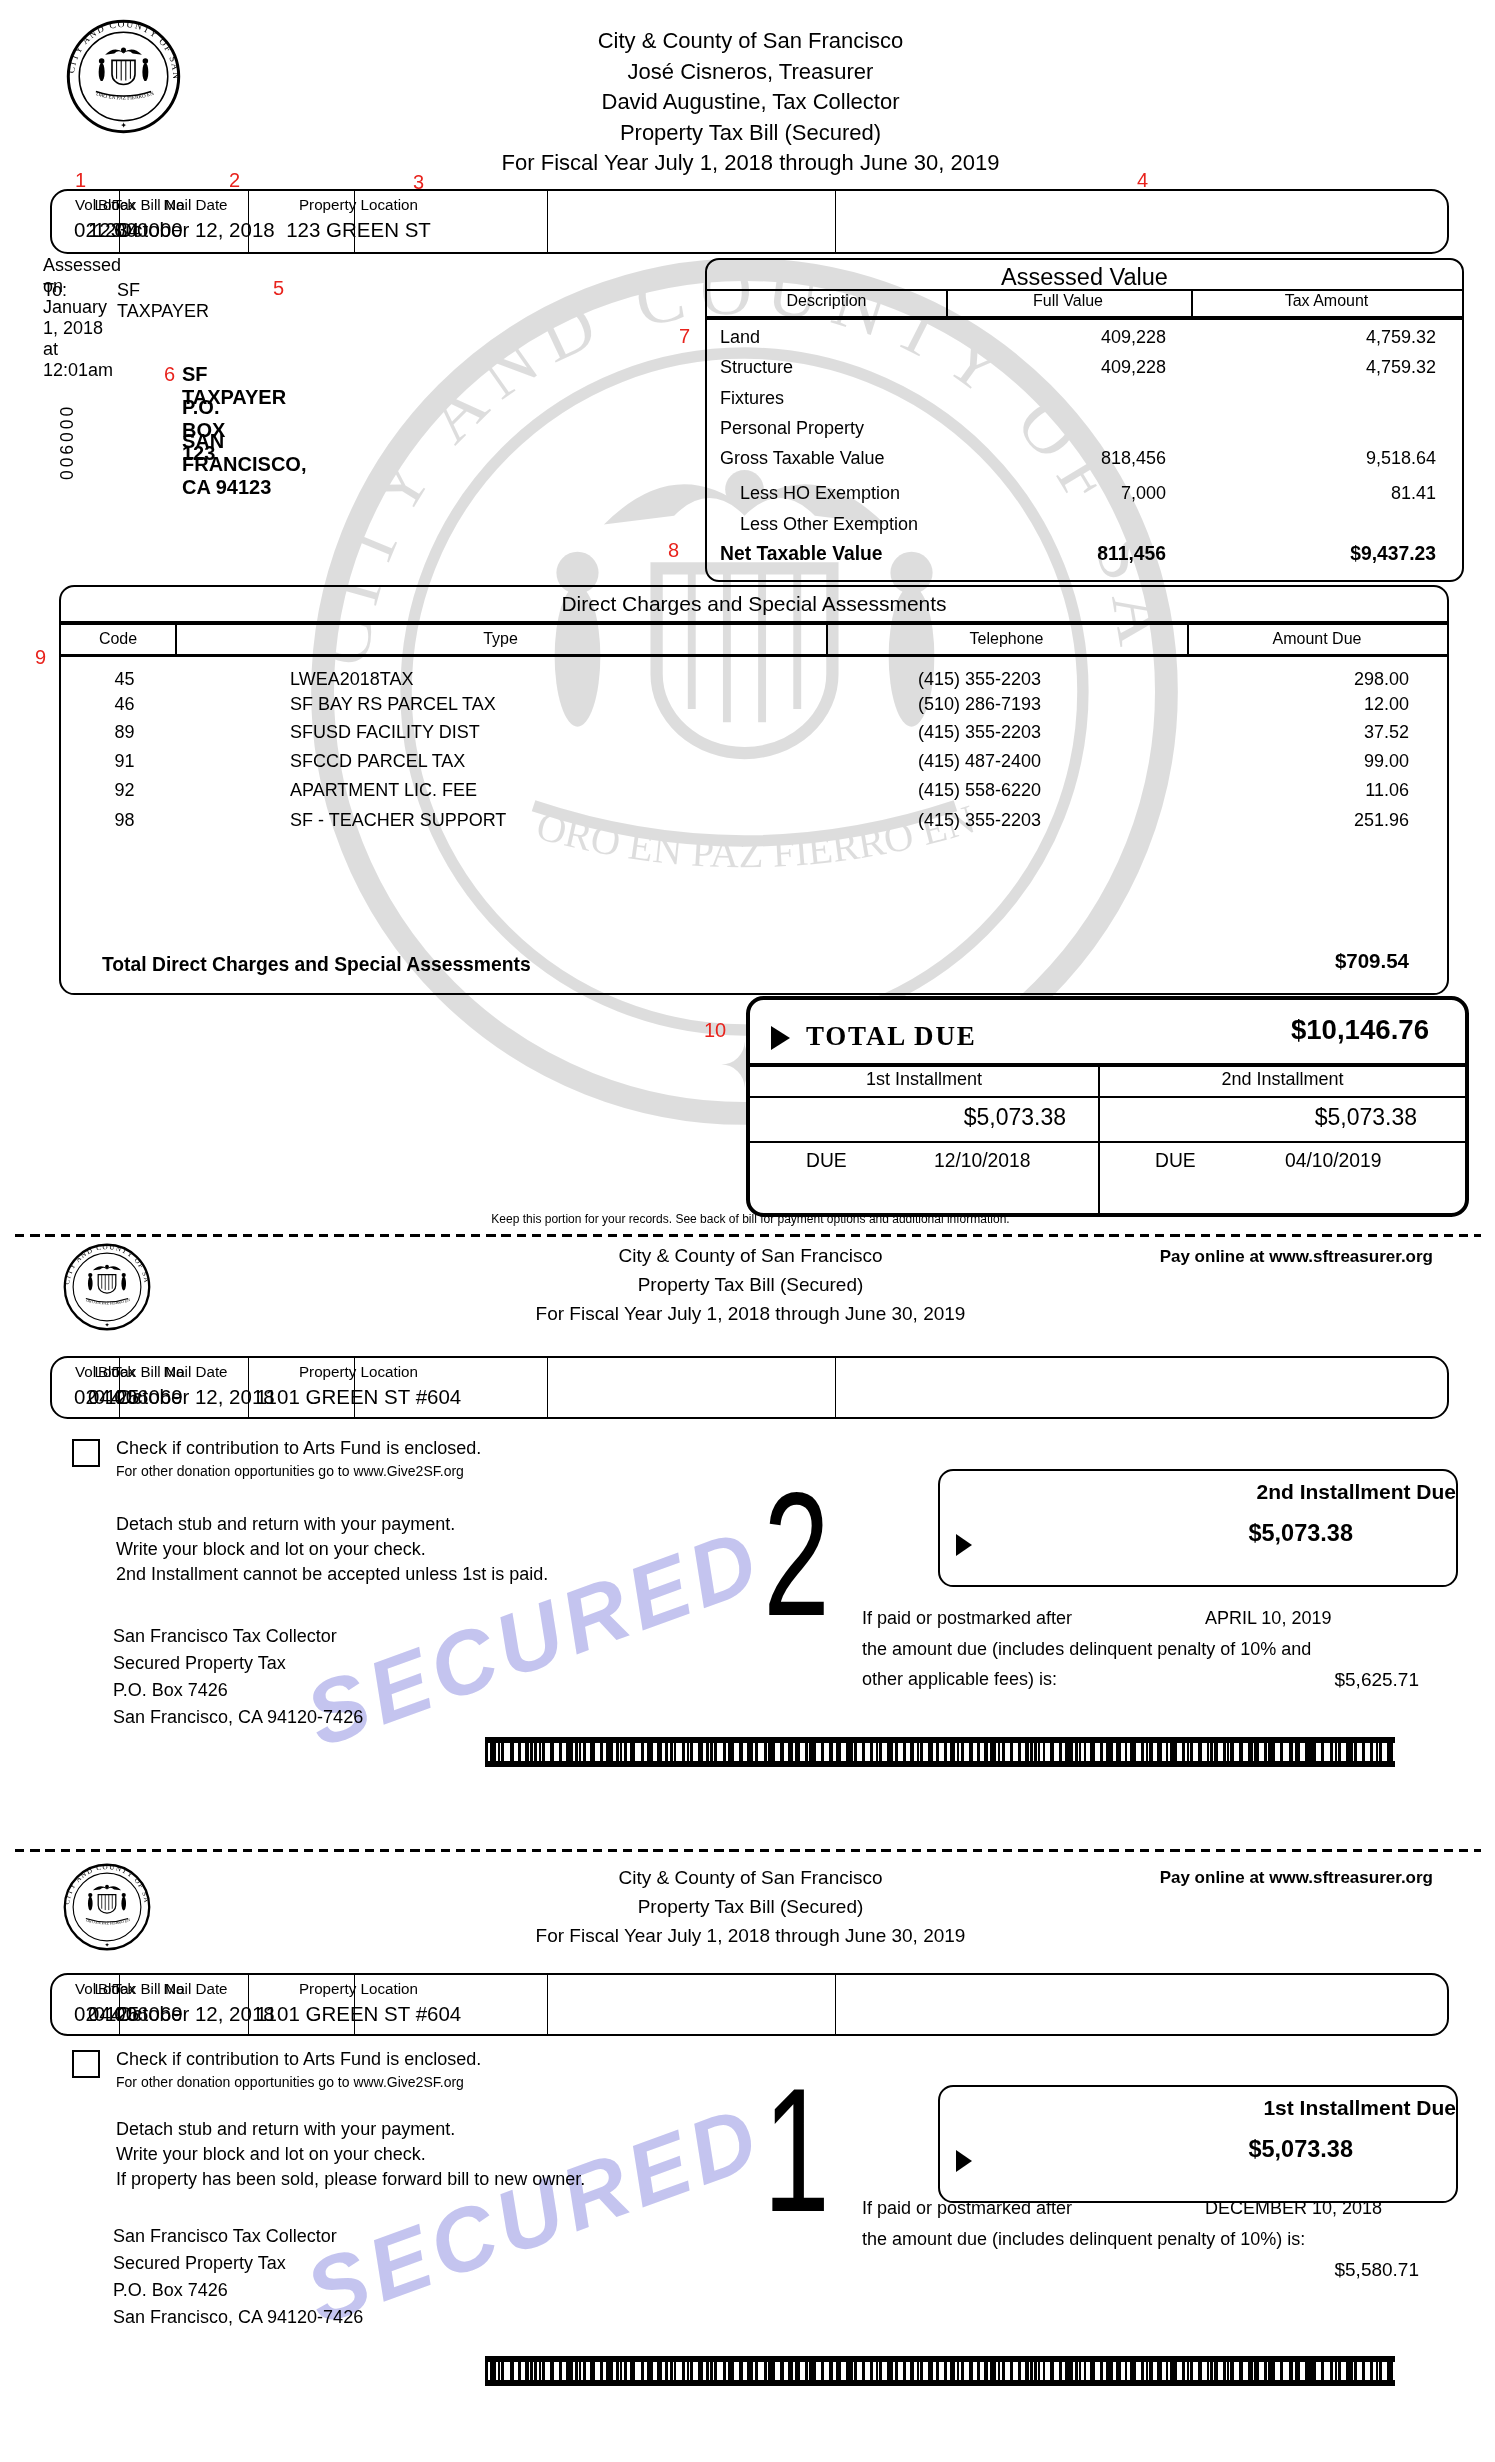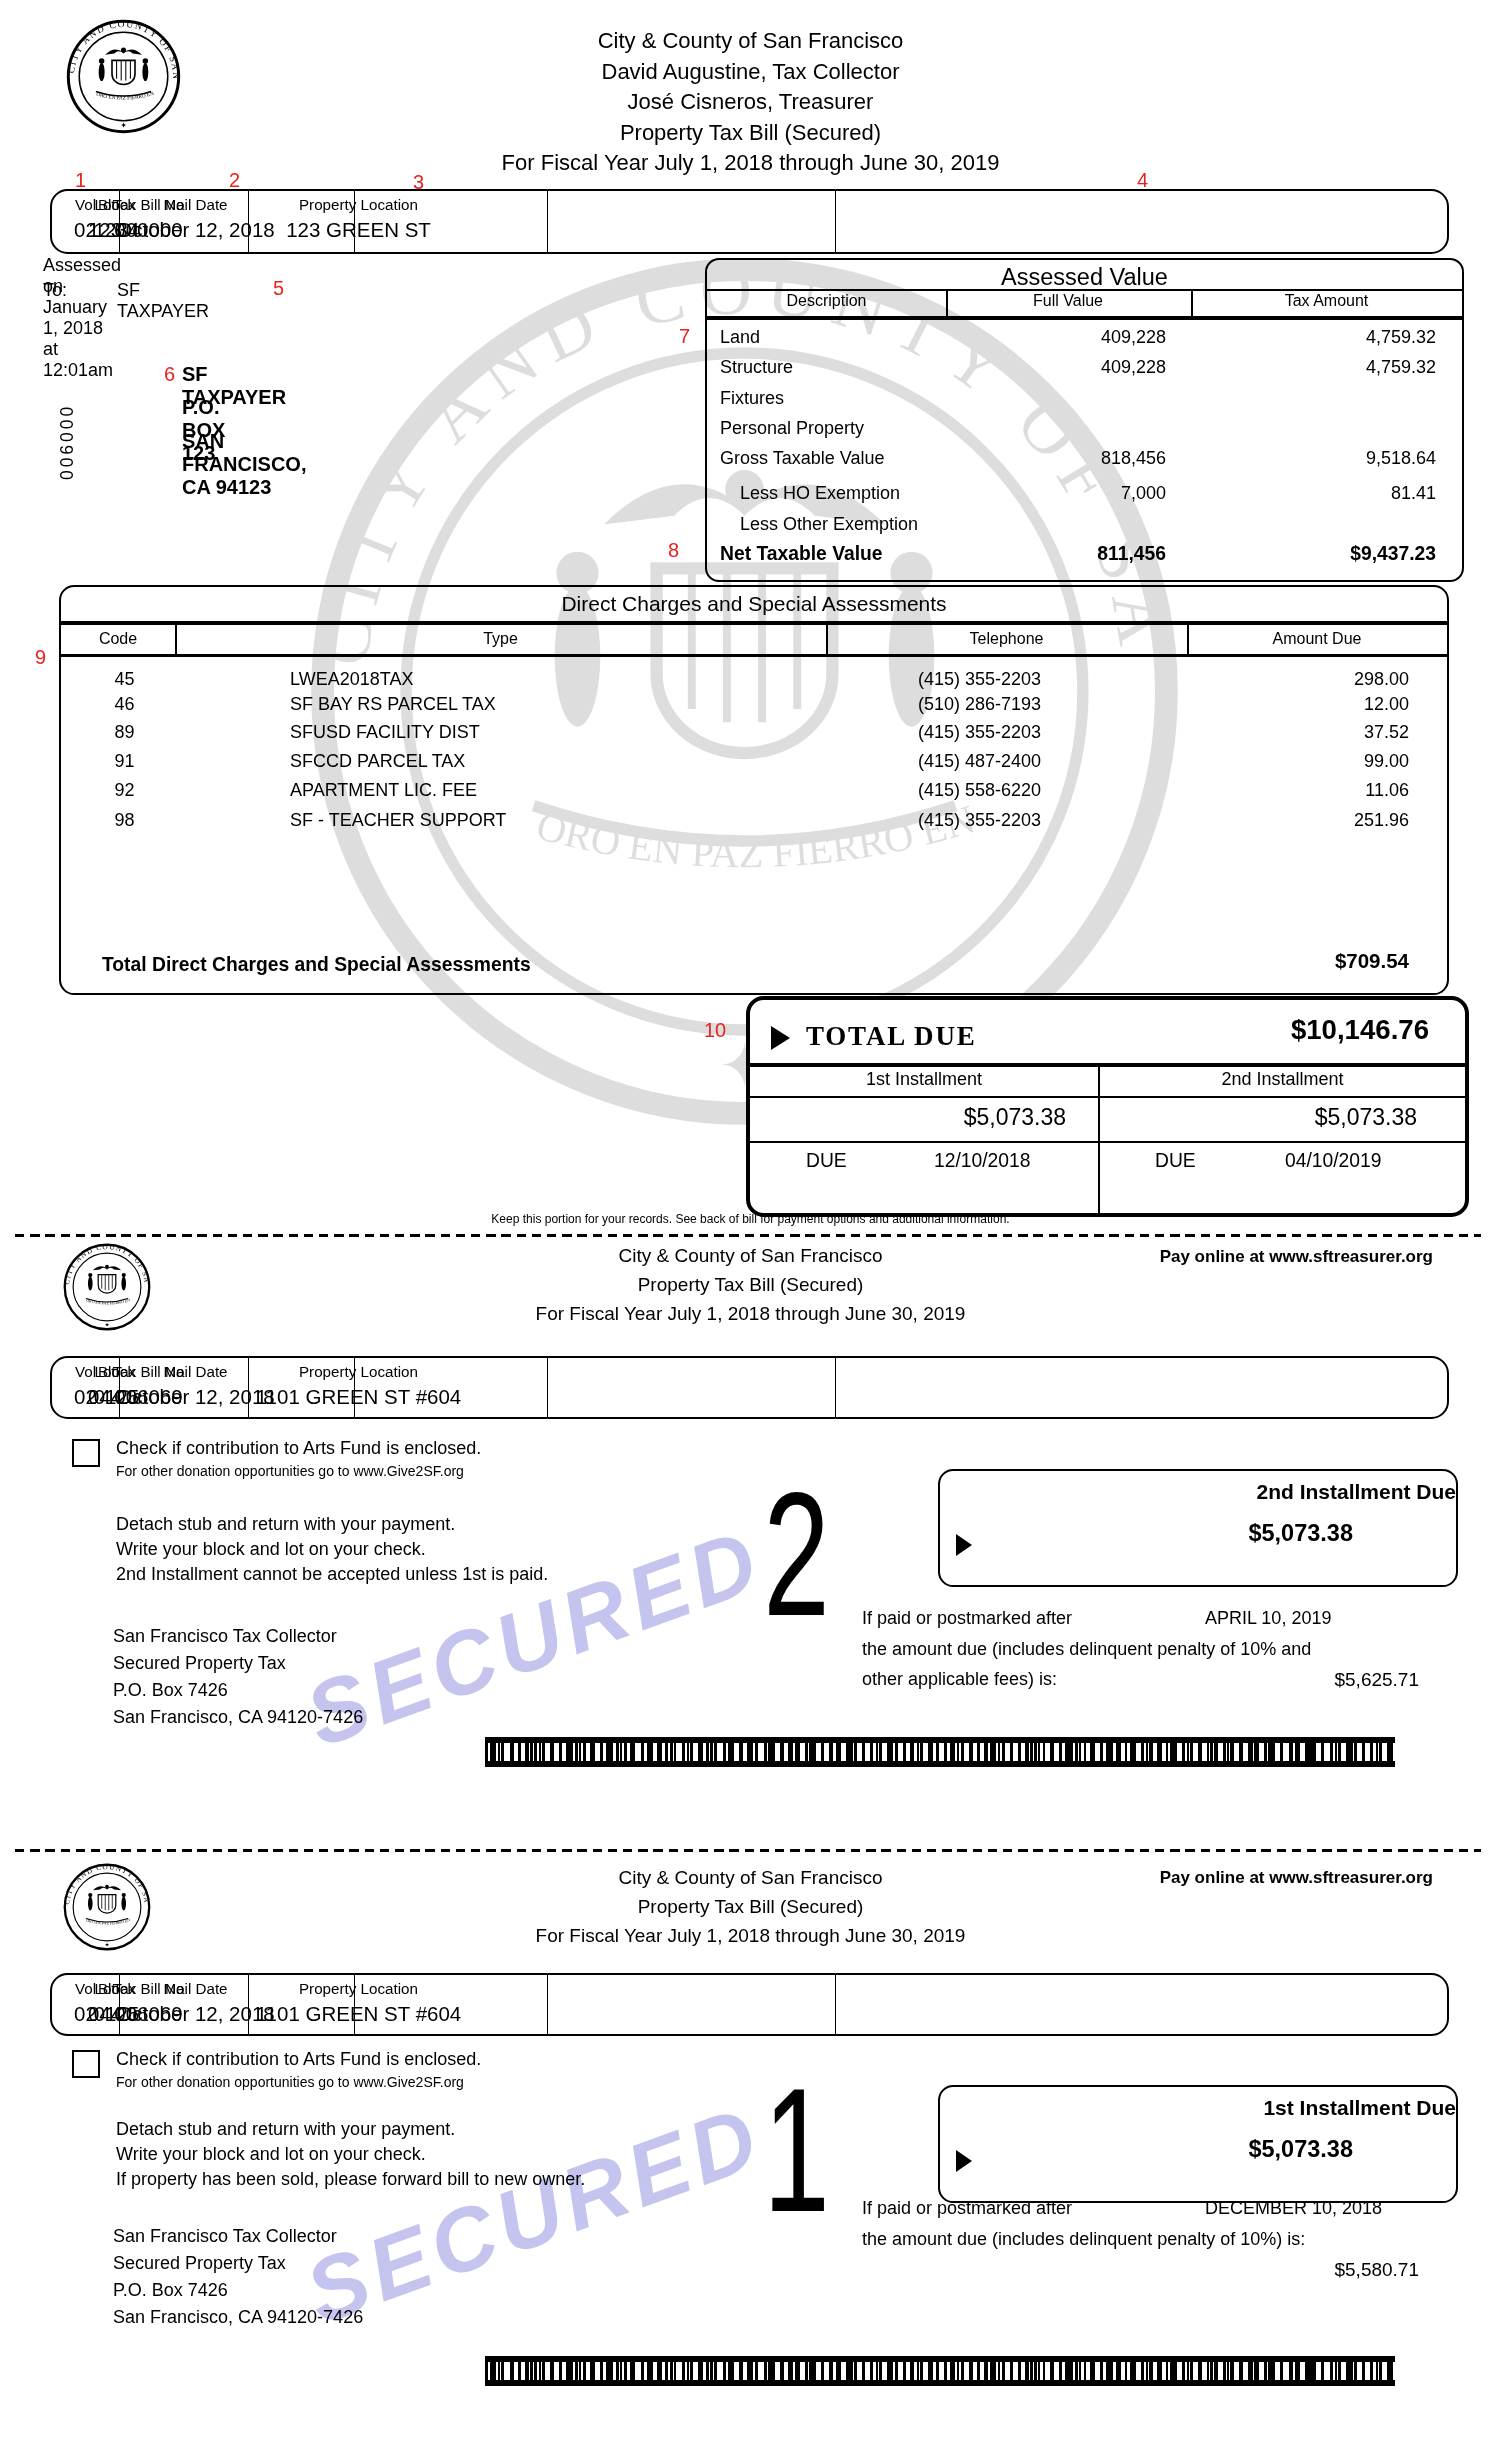--- a/index.html
+++ b/index.html
@@ -197,22 +197,22 @@
 </svg>
 
 <div class="layer">
 
   <svg class="seal seal-main" viewBox="0 0 196 196" width="115" height="115">
     <use href="#seal" width="196" height="196"></use>
   </svg>
 
   <div class="abs title-block">
     <div>City &amp; County of San Francisco</div>
+    <div>José Cisneros, Treasurer</div>
     <div>David Augustine, Tax Collector</div>
-    <div>José Cisneros, Treasurer</div>
     <div>Property Tax Bill (Secured)</div>
     <div>For Fiscal Year July 1, 2018 through June 30, 2019</div>
   </div>
 
   <span class="ann a1">1</span>
   <span class="ann a2">2</span>
   <span class="ann a3">3</span>
   <span class="ann a4">4</span>
   <span class="ann a5">5</span>
   <span class="ann a6">6</span>

